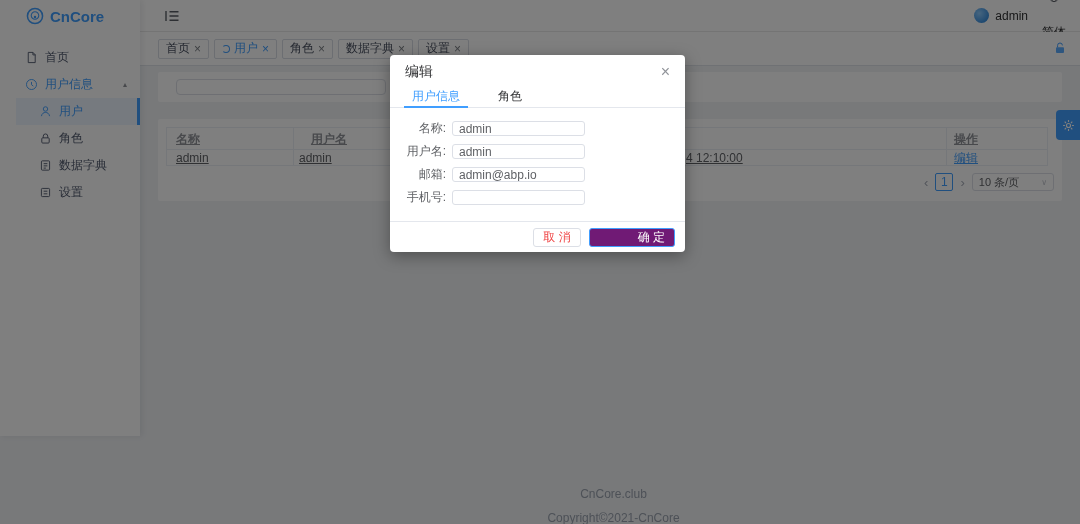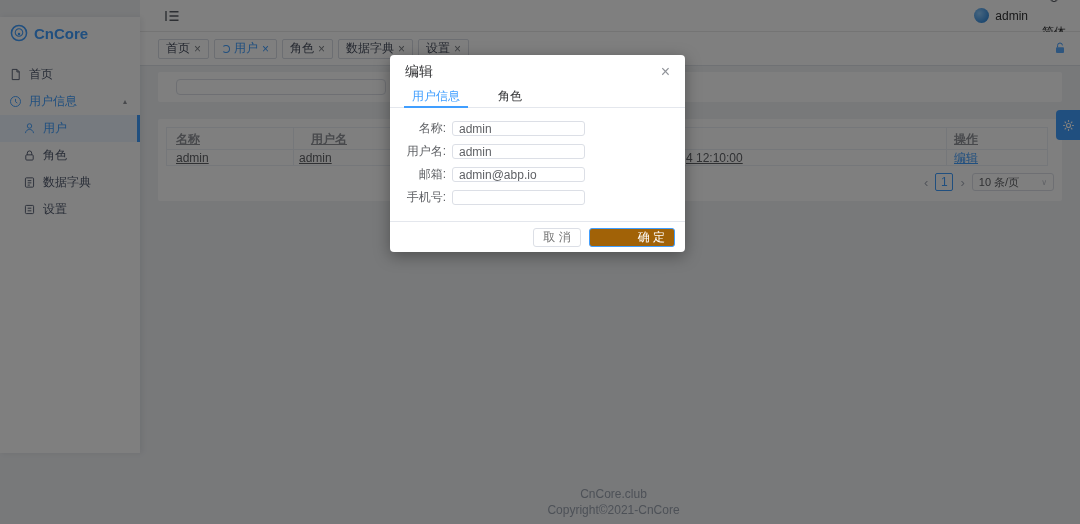--- a/index.html
+++ b/index.html
@@ -1,21 +1,21 @@
 <!DOCTYPE html>
 <html><head>
 <meta charset="utf-8">
 <style>
   * { margin:0; padding:0; box-sizing:border-box; }
   html,body { background:#333; }
   body { font-family:"Liberation Sans", sans-serif; }
   .app { position:relative; width:1080px; height:524px; background:#f0f2f5; overflow:hidden; margin:0 auto; }
 
   
-  .sidebar { position:absolute; left:0; top:17px; width:140px; height:436px; background:#fff; z-index:2; box-shadow:2px 0 6px rgba(0,21,41,.08); }
+  .sidebar { position:absolute; left:0; top:0; width:140px; height:436px; background:#fff; z-index:2; box-shadow:2px 0 6px rgba(0,21,41,.08);padding-left:16px; }
   .logo { height:32px; display:flex; align-items:center; padding-left:10px; gap:6px; cursor:pointer; }
   .logo-text { font-size:15px; font-weight:bold; color:#409EFF; }
   .menu { margin-top:12px; }
   .menu-item { position:relative; height:27px; display:flex; align-items:center; padding-left:9px; font-size:12px; color:#515a6e; cursor:pointer; }
   .menu-item svg { width:13px; height:13px; margin-right:7px; flex-shrink:0; }
   .menu-item.child { padding-left:23px; }
   .menu-item.blue { color:#409EFF; }
   .menu-item.active { background:#ecf5ff; color:#409EFF; }
   .menu-item.active::after { content:""; position:absolute; right:0; top:0; bottom:0; width:3px; background:#409EFF; }
   .submenu-arrow { position:absolute; right:13px; font-size:8px; color:#909399; }
@@ -50,43 +50,43 @@
   .tcell { position:absolute; white-space:nowrap;text-decoration:underline; }
   .vline { position:absolute; top:0; height:38px; width:1px; background:#ebeef5; }
   .link { color:#409EFF; cursor:pointer; }
   .pagination { position:absolute; right:8px; top:54px; display:flex; align-items:center; gap:7px; font-size:12px; color:#606266; }
   .pg-arrow { color:#a7adb8; cursor:pointer; font-size:13px; }
   .pg-page { width:18px; height:18px; line-height:16px; text-align:center; border:1px solid #409EFF; border-radius:2px; color:#409EFF; background:#fff; cursor:pointer; }
   .pg-size { height:18px; border:1px solid #dcdfe6; border-radius:3px; padding:0 6px; display:flex; align-items:center; gap:22px; font-size:11px; color:#606266; background:#fff; cursor:pointer; }
   .pg-size .caret { font-size:8px; color:#c0c4cc; }
 
   .footer { position:absolute; left:7px; right:0; top:420px; text-align:center; font-size:12px; color:#9ba3af; }
-  .footer div + div { margin-top:2px; }
+  .footer div + div { margin-top:10px; }
 
   .float-gear { position:absolute; right:0; top:110px; width:24px; height:30px; background:#409EFF; border-radius:4px 0 0 4px; display:flex; align-items:center; justify-content:center; cursor:pointer; z-index:3; }
   .float-gear svg { width:13px; height:13px; }
 
   
   .overlay { position:absolute; inset:0; background:rgba(0,0,0,.5); z-index:10; }
   .dialog { position:absolute; left:390px; top:55px; width:295px; height:197px; background:#fff; border-radius:4px; z-index:11; box-shadow:0 4px 16px rgba(0,0,0,.35); font-size:12px; }
   .dlg-header { height:34px; padding:0 15px; display:flex; align-items:center; justify-content:space-between; }
   .dlg-title { font-size:14px; color:#303133; }
   .dlg-close { font-size:16px; color:#909399; cursor:pointer; line-height:1; }
   .dlg-tabs { height:19px; border-bottom:1px solid #e4e7ed; padding-left:14px; display:flex; }
   .dtab { position:relative; padding:0 8px; color:#303133; cursor:pointer; line-height:14px; }
   .dtab + .dtab { margin-left:22px; }
   .dtab.active { color:#409EFF; }
   .dtab.active::after { content:""; position:absolute; left:0; right:0; bottom:-1px; height:2px; background:#409EFF; }
   .dlg-form { padding-top:13px; }
   .frow { display:flex; align-items:center; height:15px; margin-bottom:8px; }
   .frow label { width:62px; text-align:right; color:#606266; padding-right:6px; white-space:nowrap; }
   .frow input { width:133px; height:15px; border:1px solid #dcdfe6; border-radius:3px; padding:0 6px; font-size:12px; color:#606266; outline:none; font-family:"Liberation Sans",sans-serif; }
   .dlg-footer { position:absolute; left:0; right:0; bottom:0; height:31px; border-top:1px solid #e4e7ed; display:flex; align-items:center; justify-content:flex-end; gap:8px; padding:0 10px; }
-  .btn { height:19px; padding:0 9px; font-size:12px; border-radius:3px; border:1px solid #dcdfe6; background:#fff; color:#737373; cursor:pointer; font-family:"Liberation Sans",sans-serif; white-space:nowrap; }
-  .btn.primary { background:#a16207; border-color:#409EFF; color:#fff;padding-left:48px; }
+  .btn { height:19px; padding:0 9px; font-size:12px; border-radius:3px; border:1px solid #dcdfe6; background:#fff; color:#ef4444; cursor:pointer; font-family:"Liberation Sans",sans-serif; white-space:nowrap; }
+  .btn.primary { background:#701a75; border-color:#409EFF; color:#fff;padding-left:48px; }
 </style>
 </head>
 <body>
 
 <div class="app">
 
   <aside class="sidebar">
     <div class="logo">
       <span style="display:flex">
         <svg width="18" height="18" viewBox="0 0 20 20" fill="none" stroke="#409EFF">

